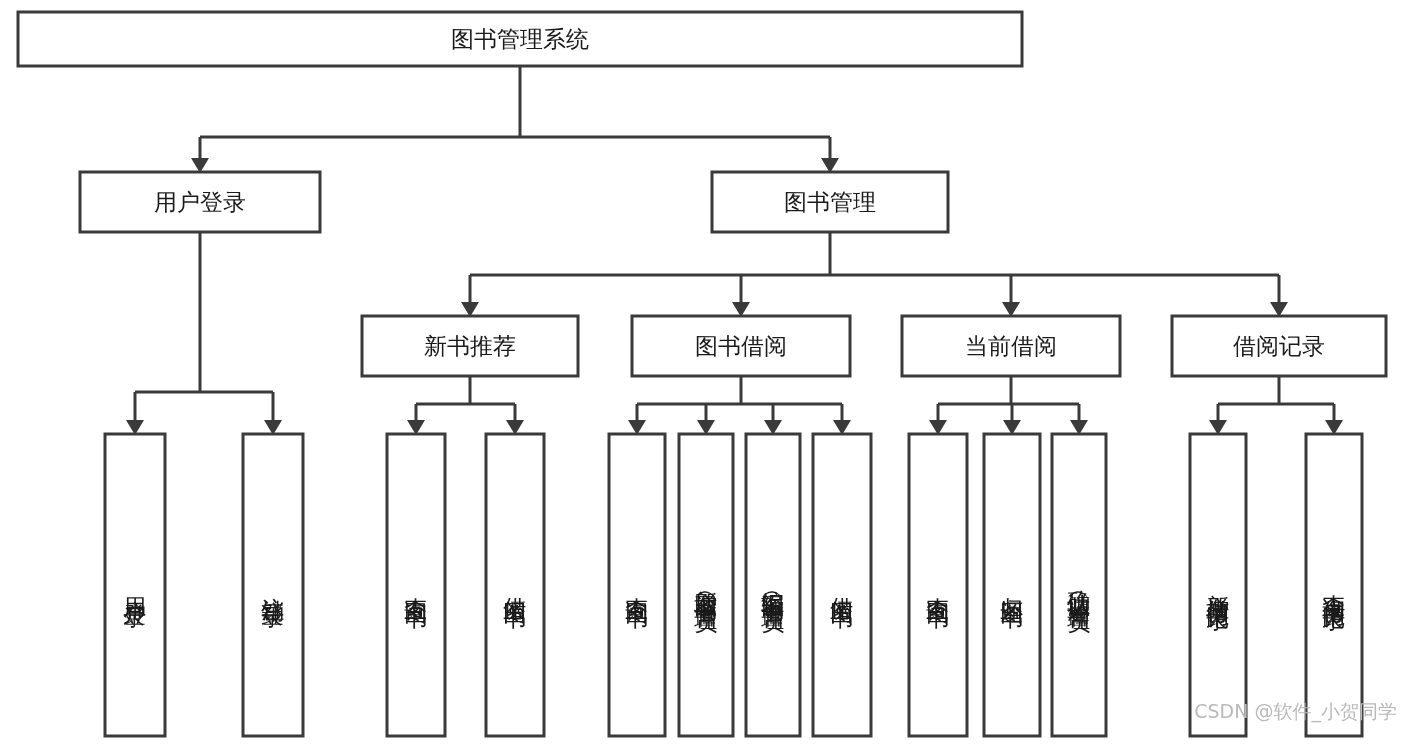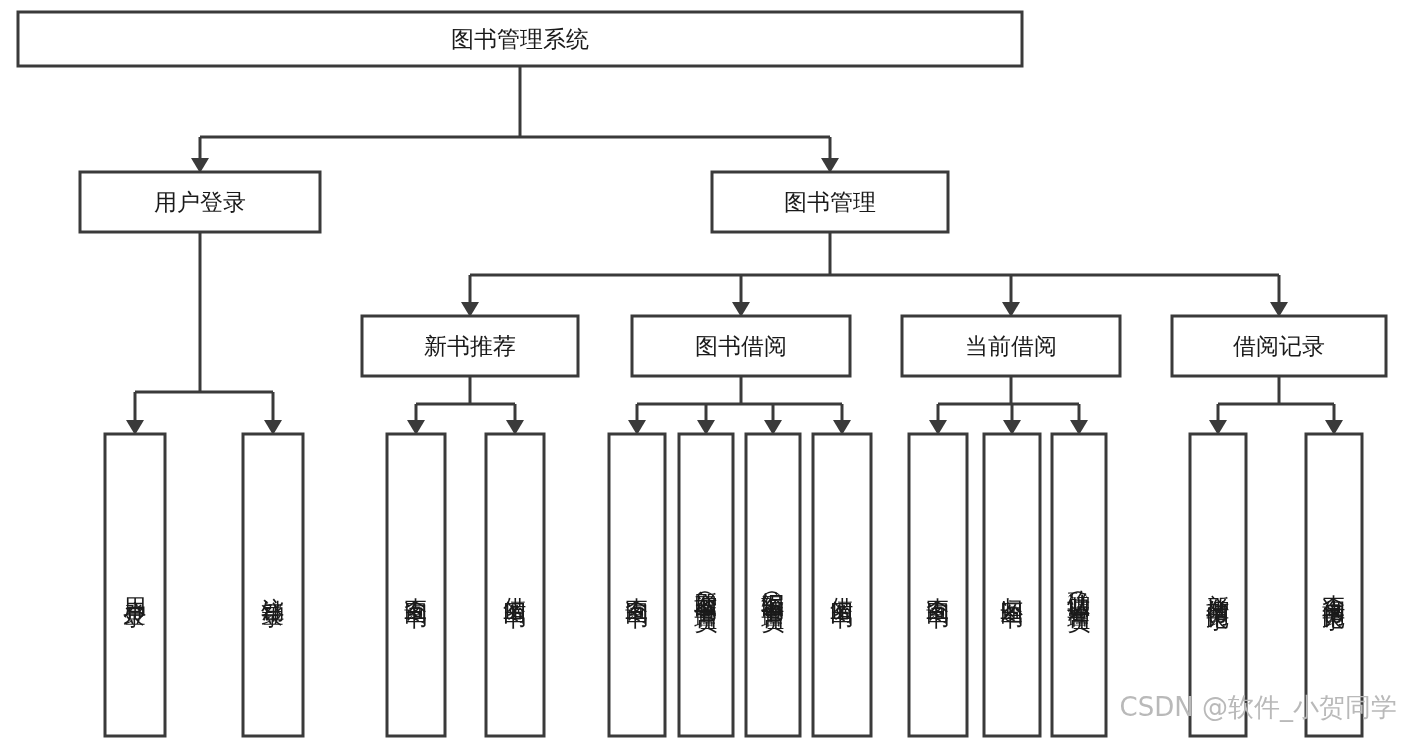--- a/index.html
+++ b/index.html
@@ -60,21 +60,21 @@
     letter-spacing: 3px;
     text-align: center;
     white-space: nowrap;
     pointer-events: none;
   }
   #watermark {
     position: absolute;
     right: 8px;
     bottom: 4px;
     font-family: "DejaVu Sans", "Liberation Sans", sans-serif;
-    font-size: 26px;
+    font-size: 19px;
     color: #b9b9b9;
     white-space: nowrap;
     pointer-events: none;
   }
 </style>
 </head>
 <body>
 
 <div id="diagram-root">
   <svg id="tree-svg" viewBox="0 0 1405 747">

